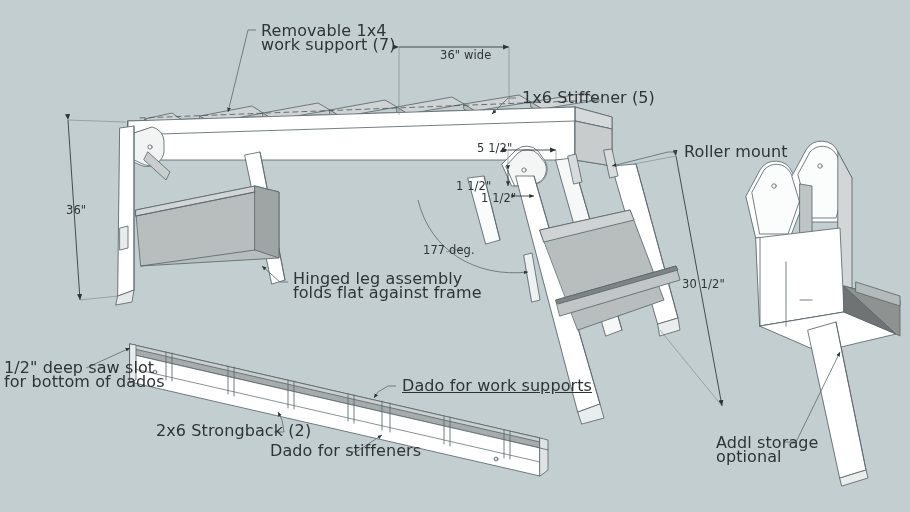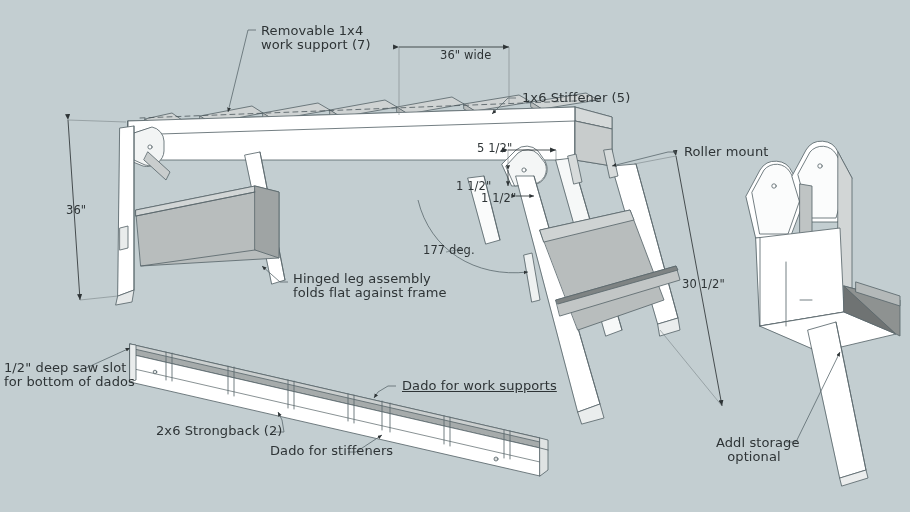--- a/index.html
+++ b/index.html
@@ -8,26 +8,26 @@
     width:910px;height:512px;overflow:hidden;
     background:#c3ced1;
     font-family:"DejaVu Sans","Liberation Sans",sans-serif;
   }
   #stage{position:relative;width:910px;height:512px;background:#c3ced1;}
   #art{position:absolute;left:0;top:0;width:910px;height:512px;}
   .lbl{
     position:absolute;
     color:#2e3436;
     font-family:"DejaVu Sans","Liberation Sans",sans-serif;
-    font-size:13px;
+    font-size:16px;
     line-height:13.5px;
     white-space:pre;
     letter-spacing:0.1px;
   }
-  .lbl.c{text-align:center;}
+  .lbl.c{text-align:left;}
   .dim{font-size:11.5px;}
 </style>
 </head>
 <body>
 
 <div id="stage">
 
   <svg id="art" viewBox="0 0 910 512">
     <defs>
       <marker id="ar" markerWidth="9" markerHeight="9" refX="7" refY="3" orient="auto">

